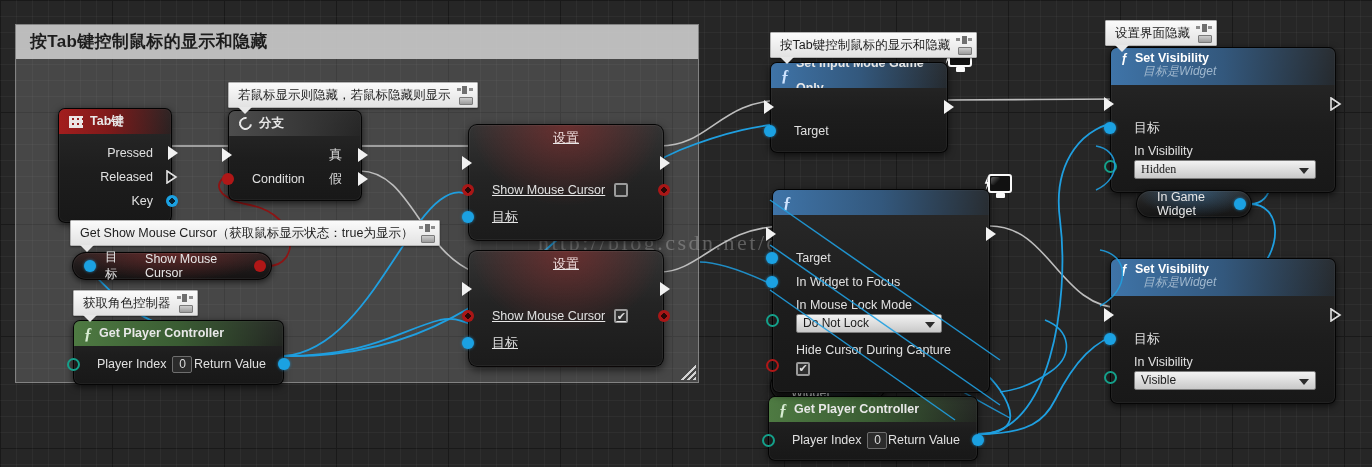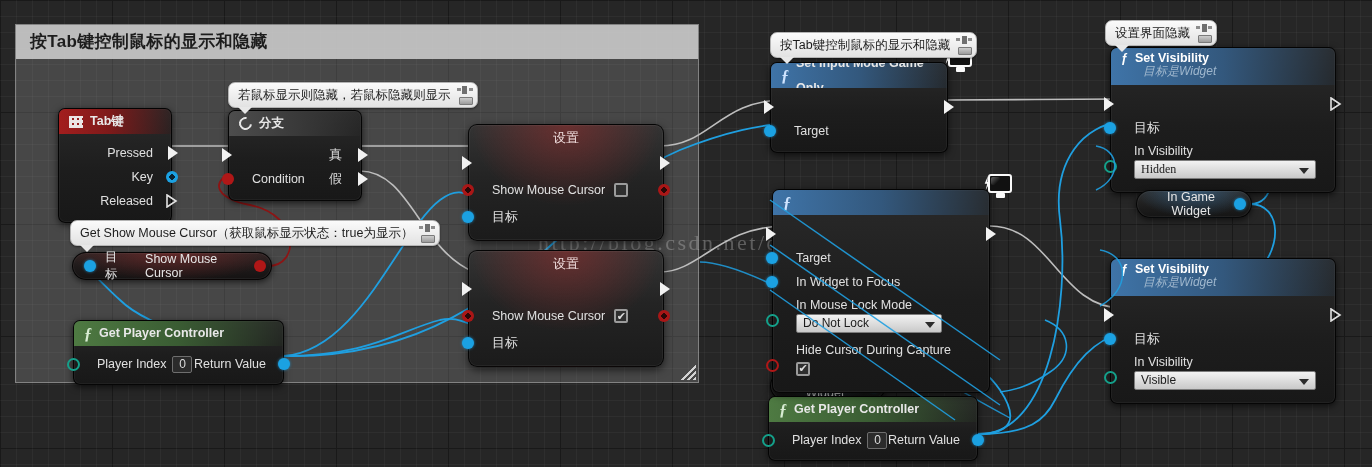--- a/index.html
+++ b/index.html
@@ -47,21 +47,21 @@
   .watermark {
     position:absolute; left:538px; top:230px; z-index:3;
     font-family:"Liberation Serif", serif; font-size:22px;
     color:rgba(205,205,205,0.33); letter-spacing:2.5px; white-space:nowrap;
   }
 
   
   .bubble {
     position:absolute; z-index:11;
     background:linear-gradient(#fbfbfb,#e2e2e2);
-    border:1px solid #b4b4b4; border-radius:7px;
+    border:1px solid #b4b4b4; border-radius:1px;
     color:#1c1c1c; font-size:12.5px; line-height:20px;
     padding:2px 26px 2px 9px; white-space:nowrap;
     box-shadow:0 1px 2px rgba(0,0,0,.45);
   }
   .bubble:after {
     content:""; position:absolute; left:9px; bottom:-7px;
     border-left:7px solid transparent; border-right:7px solid transparent;
     border-top:7px solid #e8e8e8;
   }
   .bubble .pin-ico {
@@ -167,37 +167,37 @@
     background:linear-gradient(180deg,#333 0%, #1e1e1e 60%, #161616 100%);
     border:1px solid rgba(0,0,0,.85);
     box-shadow:0 2px 6px rgba(0,0,0,.6), inset 0 0 0 1px rgba(255,255,255,.05);
     display:flex; align-items:center; padding:0 11px; gap:9px;
     color:#e6e6e6; font-size:12.5px;
   }
   .pill.glow {
     background:
       radial-gradient(ellipse at 50% 0%, rgba(60,120,170,.55) 0%, rgba(30,30,30,0) 72%),
       linear-gradient(180deg,#2d2d2d 0%, #1c1c1c 65%, #151515 100%);
-    text-align: center;
   }
   .pill.red-glow {
     background:
       radial-gradient(ellipse at 50% 0%, rgba(150,45,45,.5) 0%, rgba(30,30,30,0) 75%),
       linear-gradient(180deg,#2d2424 0%, #1c1818 65%, #151313 100%);
   }
 
   
   .setnode {
     position:absolute; z-index:6; border-radius:9px;
     border:1px solid rgba(0,0,0,.85);
     background:
       radial-gradient(ellipse 70% 100% at 50% 0%, rgba(150,45,45,.55) 0%, rgba(35,30,30,0) 70%),
       linear-gradient(180deg,#333 0%, #242424 45%, #1b1b1b 100%);
     box-shadow:0 3px 8px rgba(0,0,0,.6), inset 0 0 0 1px rgba(255,255,255,.05);
     color:#e8e8e8;
+    text-decoration:underline;
   }
   .setnode .cap { height:26px; line-height:26px; text-align:center;
                   font-size:13px; color:#f0dede; }
 
   .tv-icon { position:absolute; z-index:9; width:28px; height:24px; }
   .tv-icon .scr {
     position:absolute; left:4px; top:0; width:24px; height:19px;
     background:#111; border:2.5px solid #fafafa; border-radius:3px;
   }
   .tv-icon .scr:after{
@@ -295,20 +295,25 @@
   </div>
 
   <div class="bubble" style="left:70px; top:220px;">
     <span>Get Show Mouse Cursor（获取鼠标显示状态：true为显示）</span>
     <span class="pin-ico"></span>
     <span class="res-ico"></span>
   </div>
 
 
 
+  <div class="bubble" style="left:73px; top:290px;">
+    <span>获取角色控制器</span>
+    <span class="pin-ico"></span>
+    <span class="res-ico"></span>
+  </div>
 
   <div class="bubble" style="left:770px; top:32px;">
     <span>按Tab键控制鼠标的显示和隐藏</span>
     <span class="pin-ico"></span>
     <span class="res-ico"></span>
   </div>
 
 
   <div class="bubble" style="left:1105px; top:20px;">
     <span>设置界面隐藏</span>
@@ -326,35 +331,35 @@
       <div class="row">
         <span class="spacer"></span>
         <span class="lbl">Pressed</span>
         <span style="width:9px"></span>
         <span class="pin-right">
             <span class="tri-out"></span>
           </span>
       </div>
       <div class="row">
         <span class="spacer"></span>
-        <span class="lbl">Key</span>
-        <span style="width:9px"></span>
-        <span class="pin-right">
-            <span class="dot blue-ring"></span>
-          </span>
-      </div>
-      <div class="row">
-        <span class="spacer"></span>
         <span class="lbl">Released</span>
         <span style="width:9px"></span>
         <span class="pin-right">
           <svg width="12" height="14" viewBox="0 0 12 14">
               <path d="M1,1 L10,7 L1,13 Z" fill="none" stroke="#e2e2e2" stroke-width="1.6"></path>
             </svg>
         </span>
+      </div>
+      <div class="row">
+        <span class="spacer"></span>
+        <span class="lbl">Key</span>
+        <span style="width:9px"></span>
+        <span class="pin-right">
+            <span class="dot blue-ring"></span>
+          </span>
       </div>
     </div>
   </div>
 
   <div class="node" style="left:228px; top:110px; width:134px;">
     <div class="hdr grey">
       <span class="branch-ico"></span>
       <span>分支</span>
     </div>
     <div class="body">

